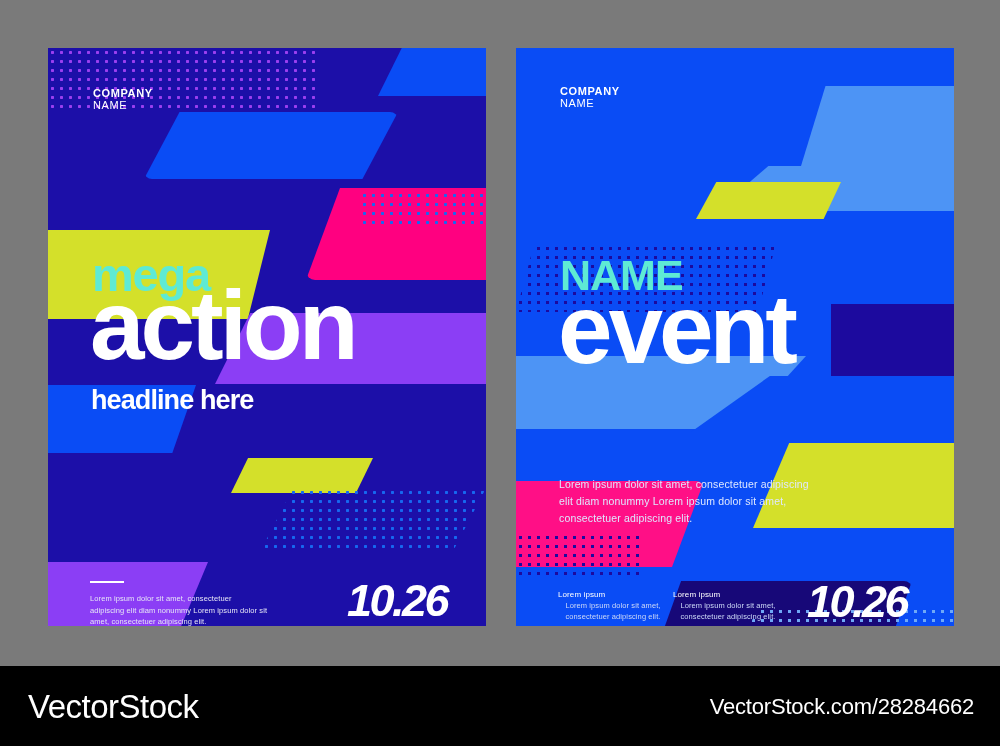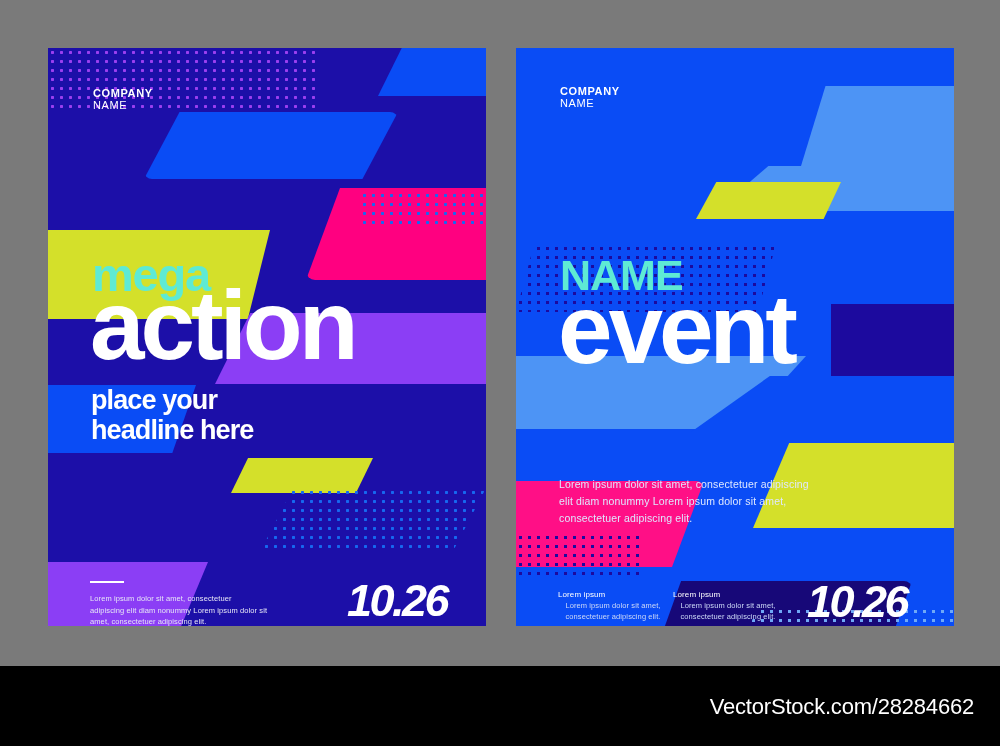--- a/index.html
+++ b/index.html
@@ -212,21 +212,20 @@
     <div class="company" style="left:45px; top:40px;">
       <span class="c1">COMPANY</span>
       <span class="c2">NAME</span>
     </div>
 
     <div class="kicker" style="left:44px; top:199px; font-size:47px;">mega</div>
 
     <div class="bighead" style="left:42px; top:236px; font-size:98px;">action</div>
 
     <div class="subhead" style="left:43px; top:337px;">
-      <div>place your</div>
       <div>headline here</div>
     </div>
 
     <div class="rule" style="left:42px; top:533px; width:34px;"></div>
     <div class="body-sm" style="left:42px; top:545px; width:178px;">Lorem ipsum dolor sit amet, consectetuer adipiscing elit diam nonummy Lorem ipsum dolor sit amet, consectetuer adipiscing elit.</div>
 
     <div class="datebig" style="left:299px; top:527px;">10.26</div>
   </div>
 
   <div class="poster" id="poster-right">
@@ -285,16 +284,17 @@
     </div>
     <div class="infobox" style="left:157px; top:542px; width:110px;">
       <span class="it">Lorem ipsum</span>
       <span class="ib">Lorem ipsum dolor sit amet, consectetuer adipiscing elit.</span>
     </div>
 
     <div class="datebig" style="left:291px; top:528px;">10.26</div>
   </div>
 
   <div id="footer">
+    <div class="brand">VectorStock</div>
     <div class="url">VectorStock.com/28284662</div>
   </div>
 
 </div>
 
 </body></html>

